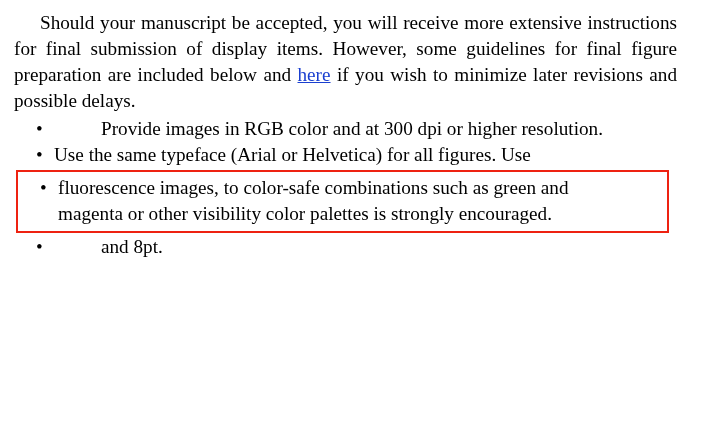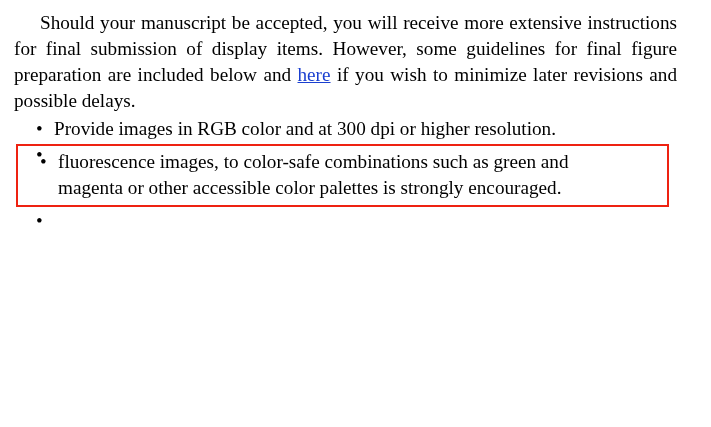--- a/index.html
+++ b/index.html
@@ -50,20 +50,21 @@
   }
   ul.bullets > li .dot {
     position: absolute;
     left: 22px;
     top: 0;
     line-height: 26px;
     font-size: 19.2px;
   }
   li .lastline {
     text-align: left;
+    margin-left: 47px;
   }
   .highlight-box {
     position: relative;
     border: 2.5px solid #ee2211;
     margin: 2px 8px 1px 2px;
     padding: 3px 4px 4px 2px;
     box-sizing: border-box;
   }
   .highlight-box > ul.bullets > li {
     padding-left: 38px;
@@ -79,32 +80,34 @@
 
   <p class="para"><span>Should your manuscript be accepted, you will receive more extensive instructions for final submission of display items. However, some guidelines for final figure preparation are included below and </span><a href="#">here</a><span> if you wish to minimize later revisions and possible delays.</span></p>
 
   <ul class="bullets">
     <li>
       <span class="dot">•</span>
       <span class="lastline" style="display:block">Provide images in RGB color and at 300 dpi or higher resolution.</span>
     </li>
     <li>
       <span class="dot">•</span>
+      <span style="display:block">Use the same typeface (Arial or Helvetica) for all figures. Use</span>
     </li>
   </ul>
 
   <div class="highlight-box">
     <ul class="bullets">
       <li>
         <span class="dot">•</span>
         <span style="display:block">fluorescence images, to color-safe combinations such as green and</span>
-        <span style="display:block">magenta or other accessible color palettes is strongly encouraged.</span>
+        <span style="display:block">magenta or other visibility color palettes is strongly encouraged.</span>
       </li>
     </ul>
   </div>
 
   <ul class="bullets">
     <li>
       <span class="dot">•</span>
+      <span class="lastline" style="display:block">and 8pt.</span>
     </li>
   </ul>
 
 </div>
 
 </body></html>

